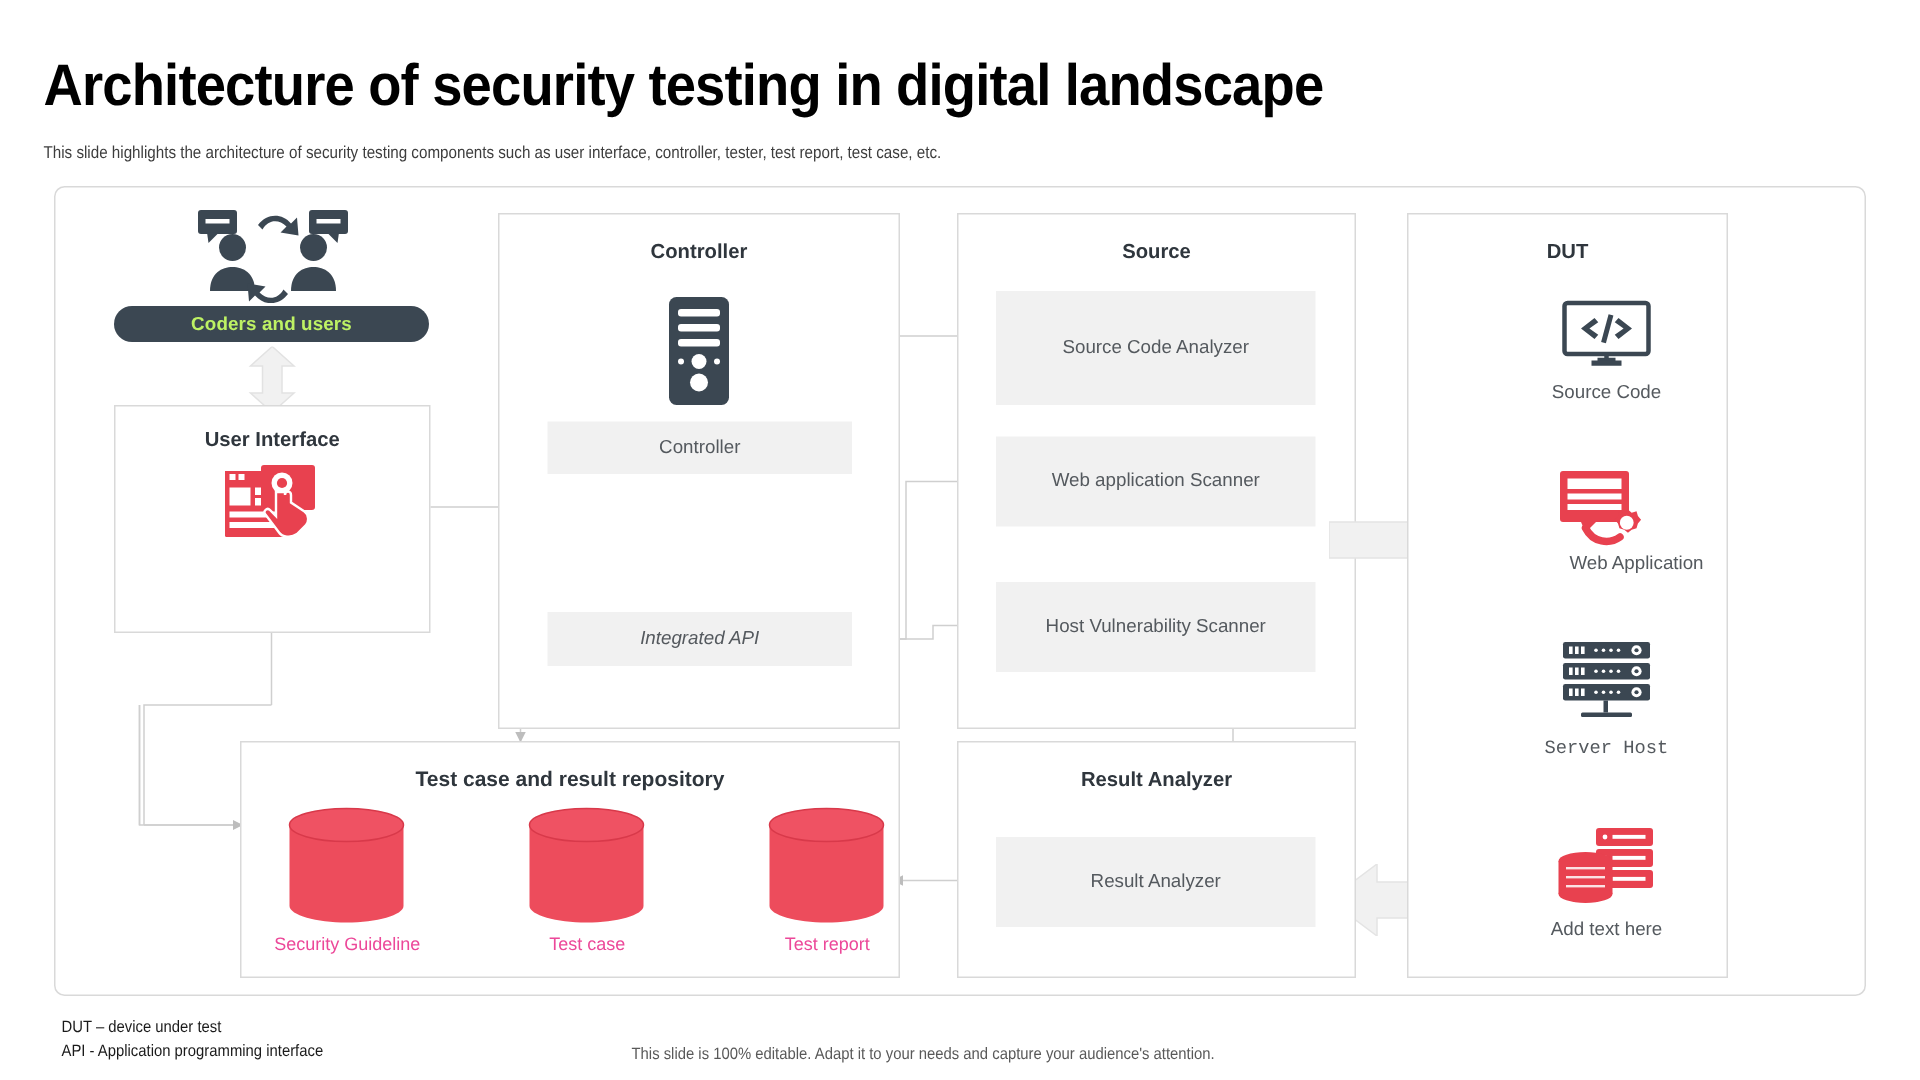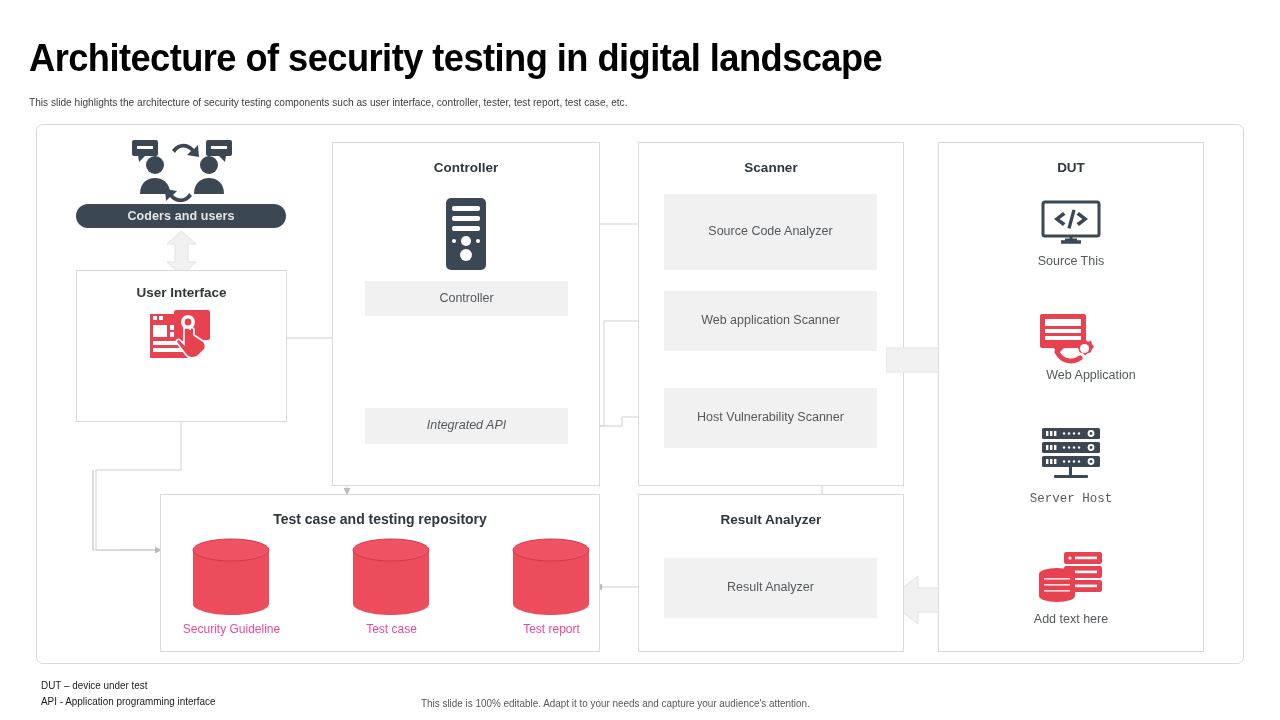--- a/index.html
+++ b/index.html
@@ -71,21 +71,21 @@
     line-height: 1.25;
     box-sizing: border-box;
   }
 
   
   #coders-pill {
     left: 76px; top: 204px;
     width: 210px; height: 24px;
     background: #3b4752;
     border-radius: 12px;
-    color: #e5e5e5;
+    color: #bef264;
     font-size: 12.5px;
     font-weight: bold;
     display: flex; align-items: center; justify-content: center;
     letter-spacing: 0.1px;
   }
 
   
   .dut-label {
     position: absolute;
     left: 0; right: 0;
@@ -236,57 +236,57 @@
   </g>
 </svg>
 <div class="abs gray-box" style="left:365px; top:281px; width:203px; height:35px;">
   <span>Controller</span>
 </div>
 <div class="abs gray-box" style="left:365px; top:408px; width:203px; height:36px;font-style:italic;">
   <span>Integrated API</span>
 </div>
 
 <div class="abs panel" style="left:638px; top:142px; width:266px; height:344px;">
-  <div class="panel-title" style="top:17px;">Scanner</div>
+  <div class="panel-title" style="top:17px;">Source</div>
 </div>
 <div class="abs gray-box" style="left:664px; top:194px; width:213px; height:76px;">
   <span>Source Code Analyzer</span>
 </div>
 <div class="abs gray-box" style="left:664px; top:291px; width:213px; height:60px;">
   <span>Web application Scanner</span>
 </div>
 <div class="abs gray-box" style="left:664px; top:388px; width:213px; height:60px; white-space:pre-line;">
   <span>Host  Vulnerability Scanner</span>
 </div>
 
 <svg class="abs" style="left:886px; top:336px;" width="124" height="48" viewBox="0 0 124 48" xmlns="http://www.w3.org/2000/svg">
   <path d="M0,12 L92,12 L92,0 L124,24 L92,48 L92,36 L0,36 z" fill="#f1f1f1" stroke="#e4e4e4" stroke-width="1"></path>
 </svg>
 <svg class="abs" style="left:886px; top:576px;" width="124" height="48" viewBox="0 0 124 48" xmlns="http://www.w3.org/2000/svg">
   <path d="M124,12 L32,12 L32,0 L0,24 L32,48 L32,36 L124,36 z" fill="#f1f1f1" stroke="#e4e4e4" stroke-width="1"></path>
 </svg>
 
-<div class="abs panel" style="left:938px; top:142px; width:266px; height:510px;">
+<div class="abs panel" style="left:938px; top:142px; width:214px; height:510px;">
   <div class="panel-title" style="top:17px;">DUT</div>
 </div>
 
 <svg class="abs" style="left:1041px; top:200px;" width="60" height="46" viewBox="0 0 60 46" xmlns="http://www.w3.org/2000/svg">
   <g fill="none" stroke="#3b4752" stroke-width="3">
     <rect x="2" y="2" width="56" height="34" rx="2"></rect>
     <path d="M24,40 L36,40"></path>
     <path d="M30,36 L30,40"></path>
     <path d="M20,42 L40,42" stroke-width="3.5"></path>
   </g>
   <g fill="#3b4752">
     <path d="M22,12 L13,19 L22,26 L24.5,23.2 L18.6,19 L24.5,14.8 z"></path>
     <path d="M38,12 L47,19 L38,26 L35.5,23.2 L41.4,19 L35.5,14.8 z"></path>
     <path d="M31.4,9.5 L34.6,10.3 L29.6,28.8 L26.4,28 z"></path>
   </g>
 </svg>
-<div class="dut-label" style="left:938px; width:266px; top:254px;">Source This</div>
+<div class="dut-label" style="left:938px; width:266px; top:254px;">Source Code</div>
 
 <svg class="abs" style="left:1040px; top:314px;" width="62" height="50" viewBox="0 0 62 50" xmlns="http://www.w3.org/2000/svg">
   <g fill="#e8414f">
     <rect x="0" y="0" width="46" height="34" rx="2"></rect>
     <rect x="5" y="5" width="36" height="7" fill="#ffffff"></rect>
     <rect x="5" y="15" width="36" height="4" fill="#ffffff"></rect>
     <rect x="5" y="22" width="36" height="4" fill="#ffffff"></rect>
     <path d="M14,34 L24,34 L17,41 z"></path>
     <path d="M17,38 C22,48 33,49 40,44" stroke="#e8414f" stroke-width="5" fill="none" stroke-linecap="round"></path>
     <path d="M48,24 l3.4,1.0 l2.6,-2.2 l2.6,2.2 l3.4,-1.0 l1.0,3.4 l2.2,2.6 l-2.2,2.6 l-1.0,3.4 l-3.4,1.0 l-2.6,2.2 l-2.6,-2.2 l-3.4,-1.0 l-1.0,-3.4 l-2.2,-2.6 l2.2,-2.6 z" transform="translate(-6,4) scale(0.95)"></path>
@@ -354,21 +354,21 @@
     <g fill="#ffffff" opacity="0.85">
       <rect x="6" y="26" width="26" height="1.6"></rect>
       <rect x="6" y="32" width="26" height="1.6"></rect>
       <rect x="6" y="38" width="26" height="1.6"></rect>
     </g>
   </g>
 </svg>
 <div class="dut-label" style="left:938px; width:266px; top:612px;">Add text here</div>
 
 <div class="abs panel" style="left:160px; top:494px; width:440px; height:158px;">
-  <div class="panel-title" style="top:16px; font-size:14px;">Test case and testing repository</div>
+  <div class="panel-title" style="top:16px; font-size:14px;">Test case and result repository</div>
 </div>
 
 <svg class="abs" style="left:191px; top:538px;" width="80" height="78" viewBox="0 0 80 78" xmlns="http://www.w3.org/2000/svg">
   <path d="M2,12 L2,66 C2,72 20,77 40,77 C60,77 78,72 78,66 L78,12 z" fill="#ed4c5c"></path>
   <ellipse cx="40" cy="12" rx="38" ry="11" fill="#ef5263" stroke="#d8394a" stroke-width="1"></ellipse>
 </svg>
 <div class="cyl-label" style="left:160px; width:143px; top:622px;">Security Guideline</div>
 
 <svg class="abs" style="left:351px; top:538px;" width="80" height="78" viewBox="0 0 80 78" xmlns="http://www.w3.org/2000/svg">
   <path d="M2,12 L2,66 C2,72 20,77 40,77 C60,77 78,72 78,66 L78,12 z" fill="#ed4c5c"></path>

